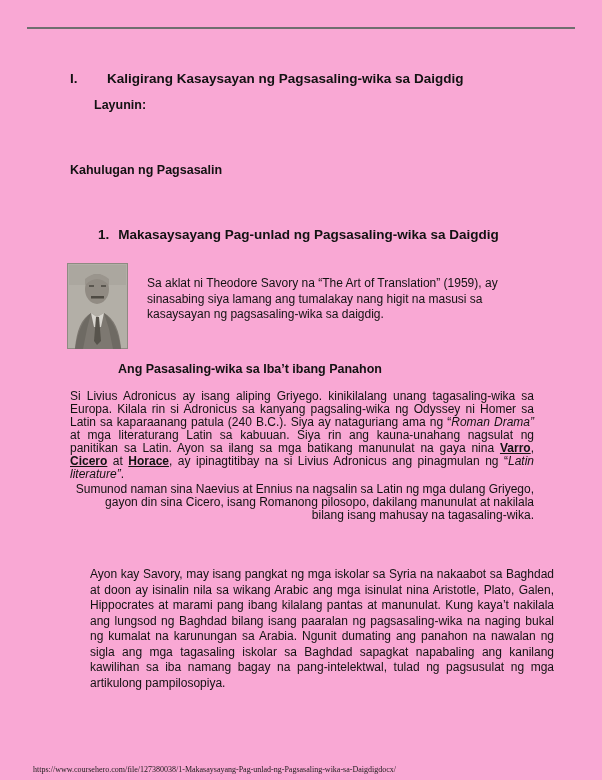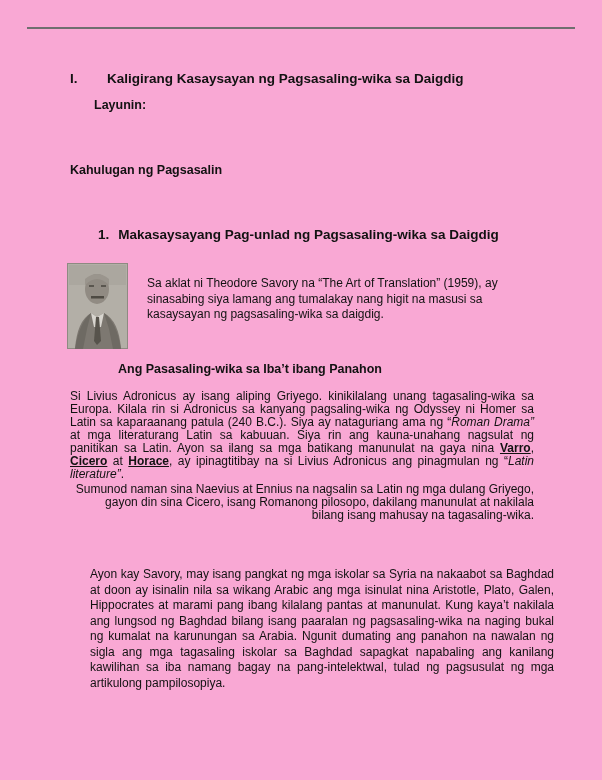--- a/index.html
+++ b/index.html
@@ -142,14 +142,15 @@
   <div class="subheading">Ang Pasasaling-wika sa Iba’t ibang Panahon</div>
 
   <div class="body-block">
     <div class="para-justify"><span>Si Livius Adronicus ay isang aliping Griyego. kinikilalang unang tagasaling-wika sa Europa. Kilala rin si Adronicus sa kanyang pagsaling-wika ng Odyssey ni Homer sa Latin sa kaparaanang patula (240 B.C.). Siya ay nataguriang ama ng “</span><span class="i">Roman Drama”</span><span> at mga literaturang Latin sa kabuuan. Siya rin ang kauna-unahang nagsulat ng panitikan sa Latin. Ayon sa ilang sa mga batikang manunulat na gaya nina </span><span class="b u">Varro</span><span>, </span><span class="b u">Cicero</span><span> at </span><span class="b u">Horace</span><span>, ay ipinagtitibay na si Livius Adronicus ang pinagmulan ng “</span><span class="i">Latin literature”</span><span>.</span></div>
     <div class="para-left">Sumunod naman sina Naevius at Ennius na nagsalin sa Latin ng mga dulang Griyego, gayon din sina Cicero, isang Romanong pilosopo, dakilang manunulat at nakilala bilang isang mahusay na tagasaling-wika.</div>
   </div>
 
   <div class="baghdad">Ayon kay Savory, may isang pangkat ng mga iskolar sa Syria na nakaabot sa Baghdad at doon ay isinalin nila sa wikang Arabic ang mga isinulat nina Aristotle, Plato, Galen, Hippocrates at marami pang ibang kilalang pantas at manunulat. Kung kaya’t nakilala ang lungsod ng Baghdad bilang isang paaralan ng pagsasaling-wika na naging bukal ng kumalat na karunungan sa Arabia. Ngunit dumating ang panahon na nawalan ng sigla ang mga tagasaling iskolar sa Baghdad sapagkat napabaling ang kanilang kawilihan sa iba namang bagay na pang-intelektwal, tulad ng pagsusulat ng mga artikulong pampilosopiya.</div>
 
 
+  <a class="footer-url" href="#">https://www.coursehero.com/file/127380038/1-Makasaysayang-Pag-unlad-ng-Pagsasaling-wika-sa-Daigdigdocx/</a>
 
 </div>
 
 </body></html>

